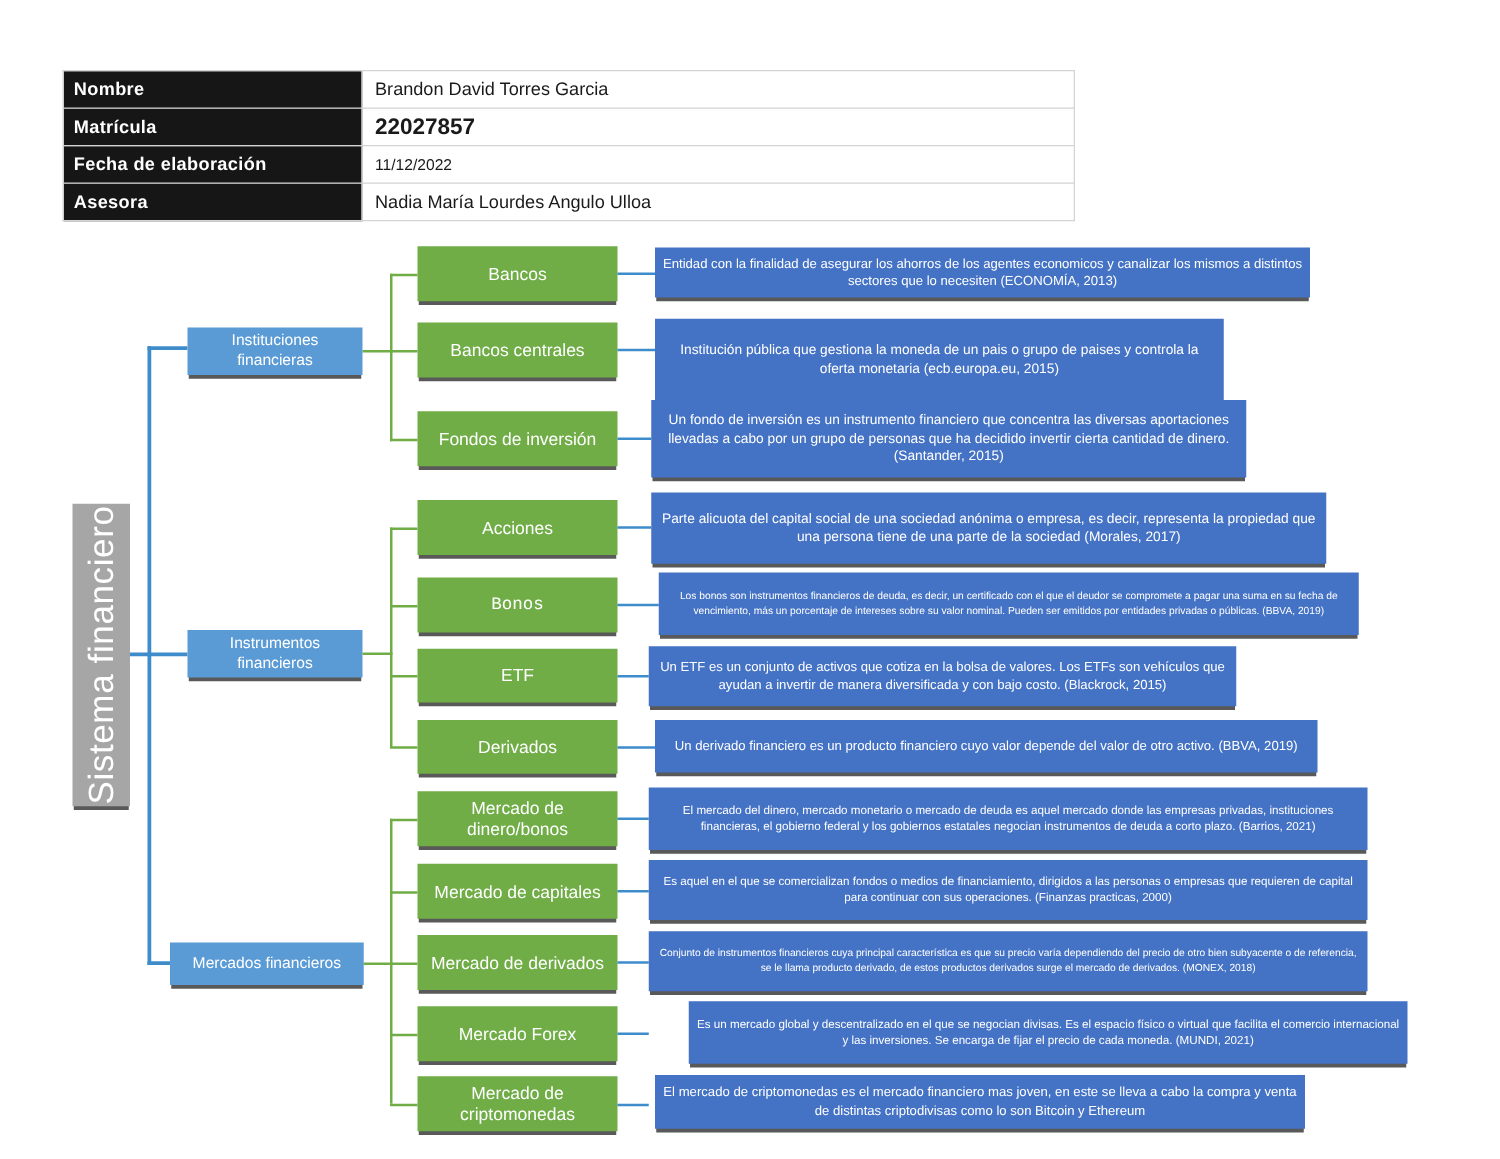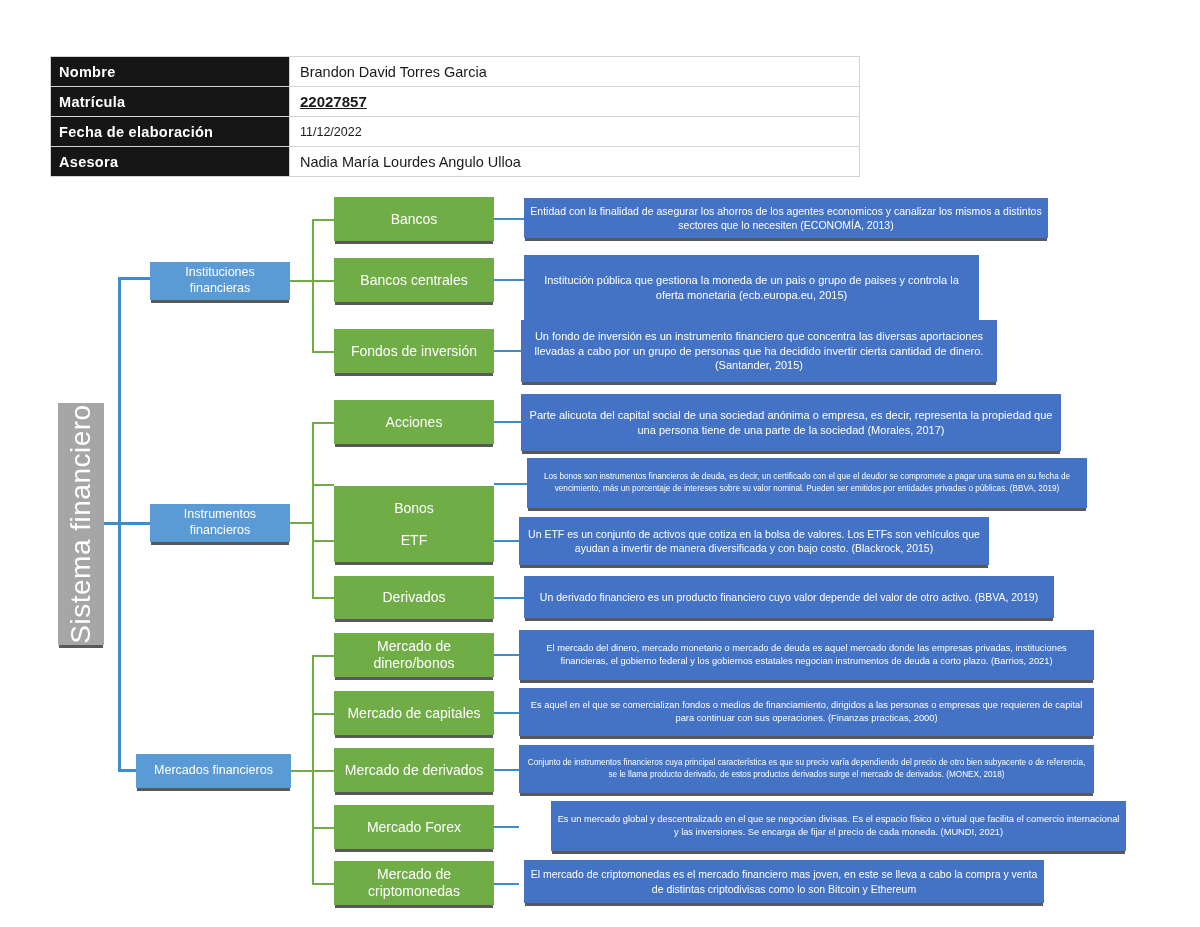--- a/index.html
+++ b/index.html
@@ -46,23 +46,22 @@
   }
   .id-value {
     background: #ffffff;
     color: #1a1a1a;
     font-size: 13.5px;
     padding: 0 10px !important;
     height: 29px;
     white-space: nowrap;
   }
   .id-value.big {
-    font-size: 15px;
+    font-size: 18px;
     font-weight: bold;
-    text-decoration: underline;
   }
   .id-value.small {
     font-size: 12.5px;
     margin-top: 16px;
   }
   .id-value.med {
     font-size: 14.5px;
   }
 
   
@@ -236,21 +235,21 @@
     <div class="leaf-node" style="left:334px; top:258px; width:160px; height:44px;">
       <span>Bancos centrales</span>
     </div>
     <div class="leaf-node" style="left:334px; top:329px; width:160px; height:44px;">
       <span>Fondos de inversión</span>
     </div>
 
     <div class="leaf-node" style="left:334px; top:400px; width:160px; height:44px;">
       <span>Acciones</span>
     </div>
-    <div class="leaf-node" style="left:334px; top:486px; width:160px; height:44px;">
+    <div class="leaf-node" style="left:334px; top:462px; width:160px; height:44px;font-family:Liberation Mono, monospace;">
       <span>Bonos</span>
     </div>
     <div class="leaf-node" style="left:334px; top:519px; width:160px; height:43px;">
       <span>ETF</span>
     </div>
     <div class="leaf-node" style="left:334px; top:576px; width:160px; height:43px;">
       <span>Derivados</span>
     </div>
 
     <div class="leaf-node" style="left:334px; top:633px; width:160px; height:44px;">

